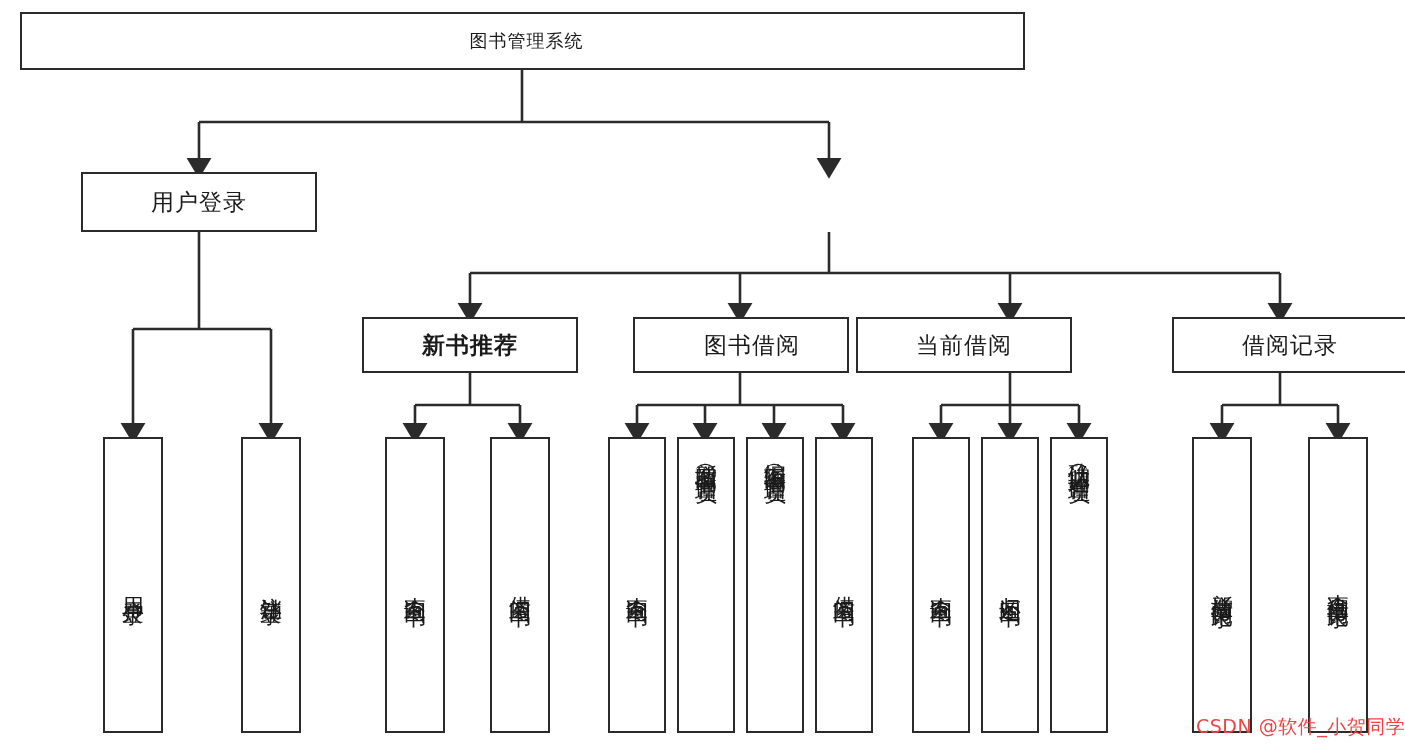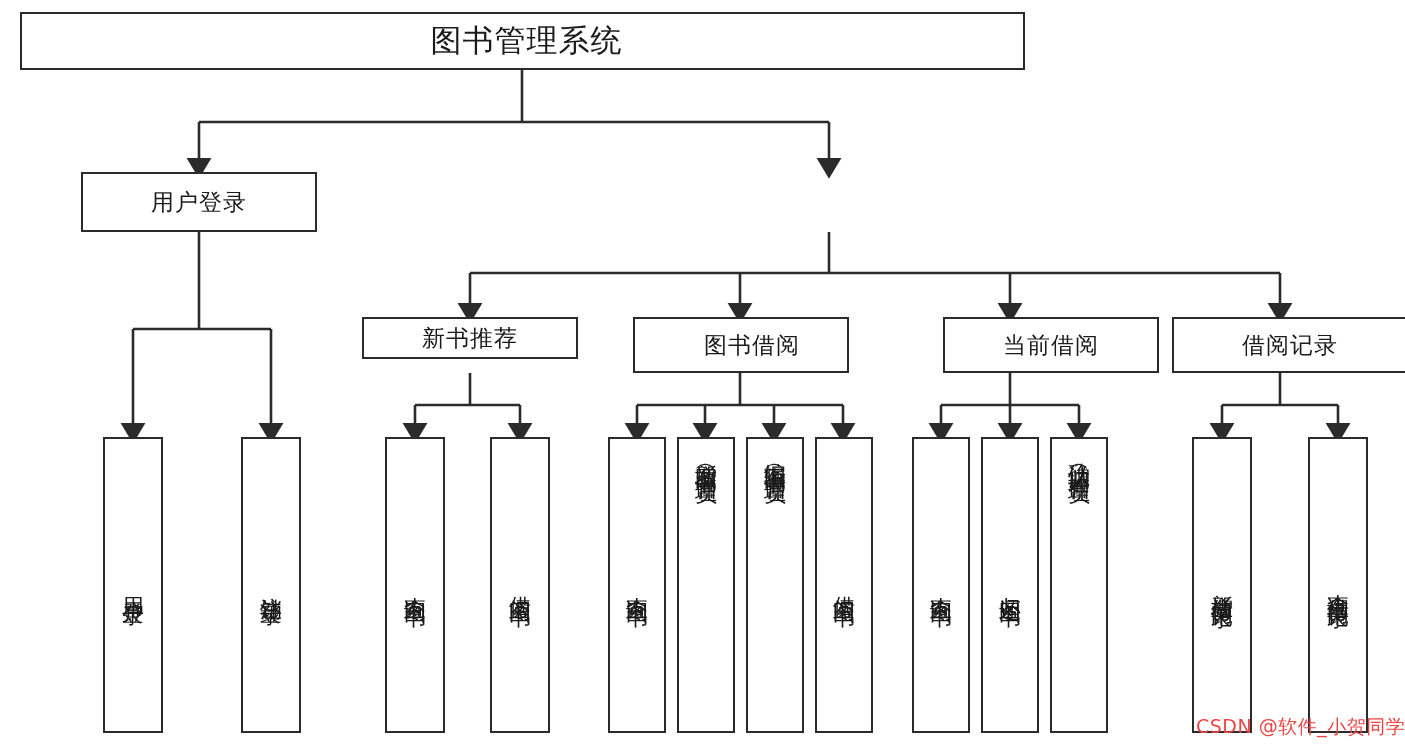--- a/index.html
+++ b/index.html
@@ -41,21 +41,21 @@
     text-align: center;
     line-height: 1.15;
     white-space: nowrap;
   }
   
   .node.horiz .label {
     font-size: 23px;
     letter-spacing: 1px;
   }
   .node.root .label {
-    font-size: 31px;
+    font-size: 18px;
     letter-spacing: 1px;
     margin-left: 8px;
   }
   
   .node.vert {
     align-items: flex-start;
     justify-content: center;
     padding-top: 6px;
   }
   .node.vert .label {
@@ -137,29 +137,29 @@
 
   <div class="node root horiz" style="left:20px; top:12px; width:1005px; height:58px;">
     <span class="label">图书管理系统</span>
   </div>
 
   <div class="node horiz" style="left:81px; top:172px; width:236px; height:60px;">
     <span class="label">用户登录</span>
   </div>
 
 
-  <div class="node horiz" style="left:362px; top:317px; width:216px; height:42px;">
+  <div class="node horiz" style="left:362px; top:317px; width:216px; height:56px;font-weight:bold;">
     <span class="label">新书推荐</span>
   </div>
 
   <div class="node horiz" style="left:633px; top:317px; width:216px; height:56px;padding-left:22px;">
     <span class="label">图书借阅</span>
   </div>
 
-  <div class="node horiz" style="left:943px; top:317px; width:216px; height:56px;">
+  <div class="node horiz" style="left:856px; top:317px; width:216px; height:56px;">
     <span class="label">当前借阅</span>
   </div>
 
   <div class="node horiz" style="left:1172px; top:317px; width:236px; height:56px;">
     <span class="label">借阅记录</span>
   </div>
 
   <div class="node vert centered" style="left:103px; top:437px; width:60px; height:296px;">
     <span class="label">用户登录</span>
   </div>

